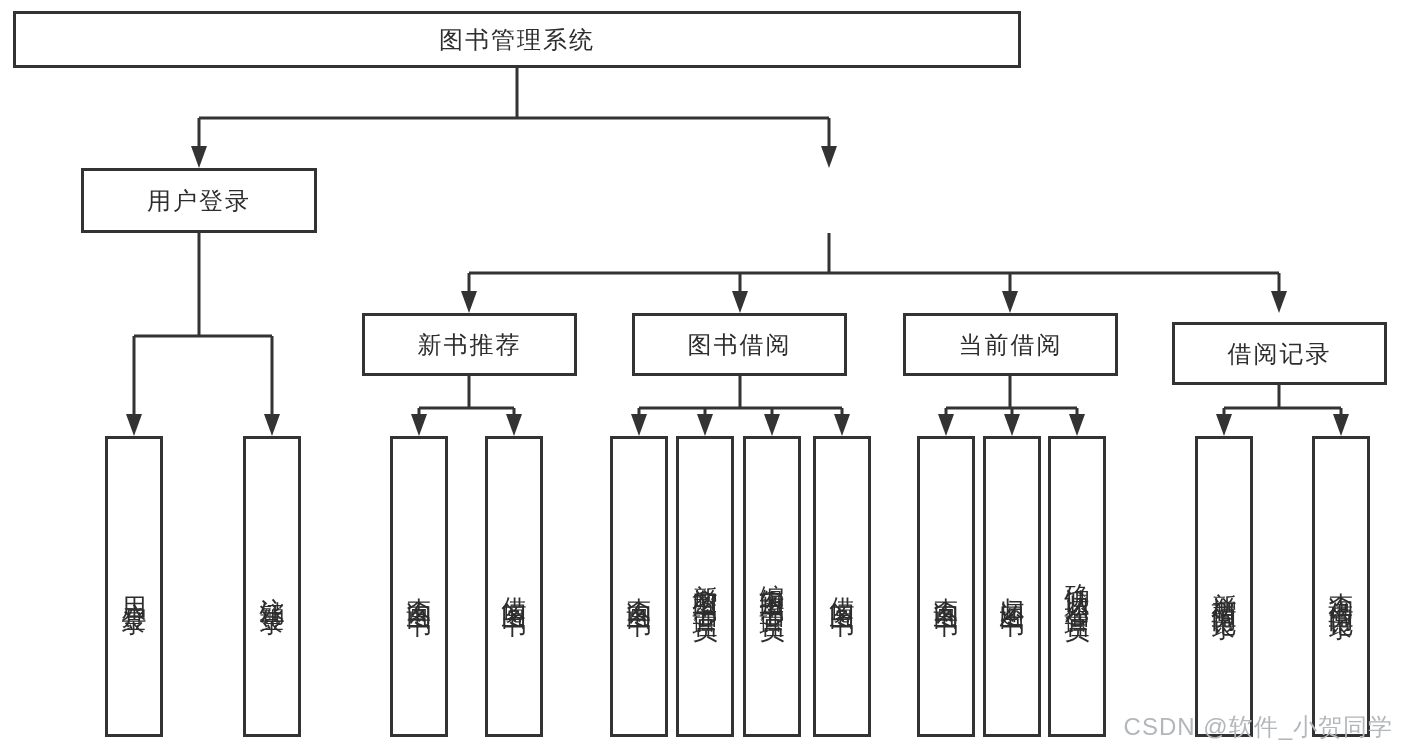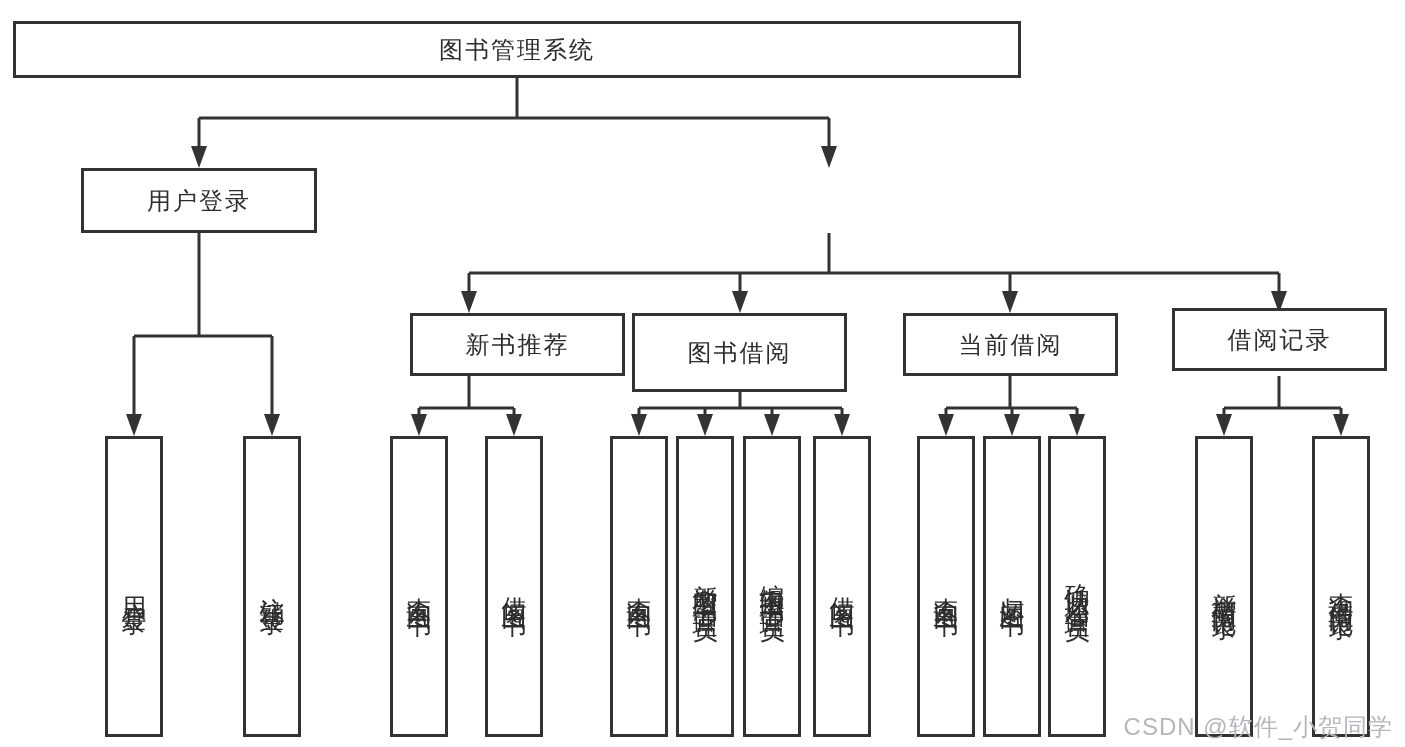--- a/index.html
+++ b/index.html
@@ -78,38 +78,38 @@
       <polygon points="764,414 780,414 772,436"></polygon>
       <polygon points="834,414 850,414 842,436"></polygon>
       <polygon points="938,414 954,414 946,436"></polygon>
       <polygon points="1004,414 1020,414 1012,436"></polygon>
       <polygon points="1069,414 1085,414 1077,436"></polygon>
       <polygon points="1216,414 1232,414 1224,436"></polygon>
       <polygon points="1333,414 1349,414 1341,436"></polygon>
     </g>
   </svg>
 
-  <div class="node node-h" style="left:13px;top:11px;width:1008px;height:57px;margin-top:10px;">
+  <div class="node node-h" style="left:13px;top:11px;width:1008px;height:57px;">
     <span class="lbl">图书管理系统</span>
   </div>
 
   <div class="node node-h" style="left:81px;top:168px;width:236px;height:65px;">
     <span class="lbl">用户登录</span>
   </div>
 
-  <div class="node node-h" style="left:362px;top:313px;width:215px;height:63px;margin-left:48px;">
+  <div class="node node-h" style="left:362px;top:313px;width:215px;height:63px;">
     <span class="lbl">新书推荐</span>
   </div>
-  <div class="node node-h" style="left:632px;top:313px;width:215px;height:79px;">
+  <div class="node node-h" style="left:632px;top:313px;width:215px;height:63px;">
     <span class="lbl">图书借阅</span>
   </div>
   <div class="node node-h" style="left:903px;top:313px;width:215px;height:63px;">
     <span class="lbl">当前借阅</span>
   </div>
-  <div class="node node-h" style="left:1172px;top:308px;width:215px;height:63px;">
+  <div class="node node-h" style="left:1172px;top:322px;width:215px;height:63px;">
     <span class="lbl">借阅记录</span>
   </div>
 
   <div class="node node-v" style="left:105px;top:436px;width:58px;height:301px;">
     <span class="lbl">用户登录</span>
   </div>
   <div class="node node-v" style="left:243px;top:436px;width:58px;height:301px;">
     <span class="lbl">注销登录</span>
   </div>
   <div class="node node-v" style="left:390px;top:436px;width:58px;height:301px;">

